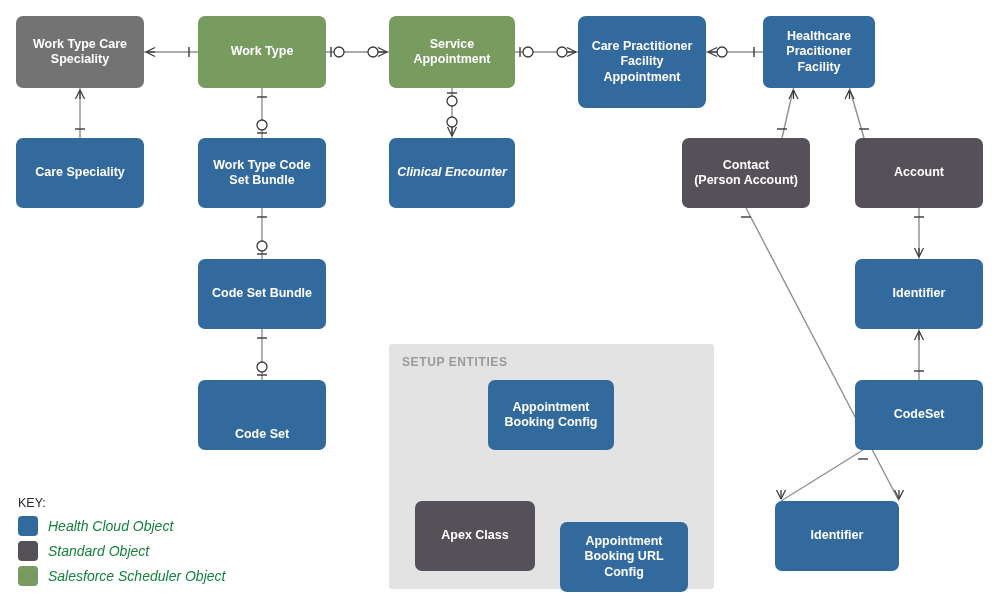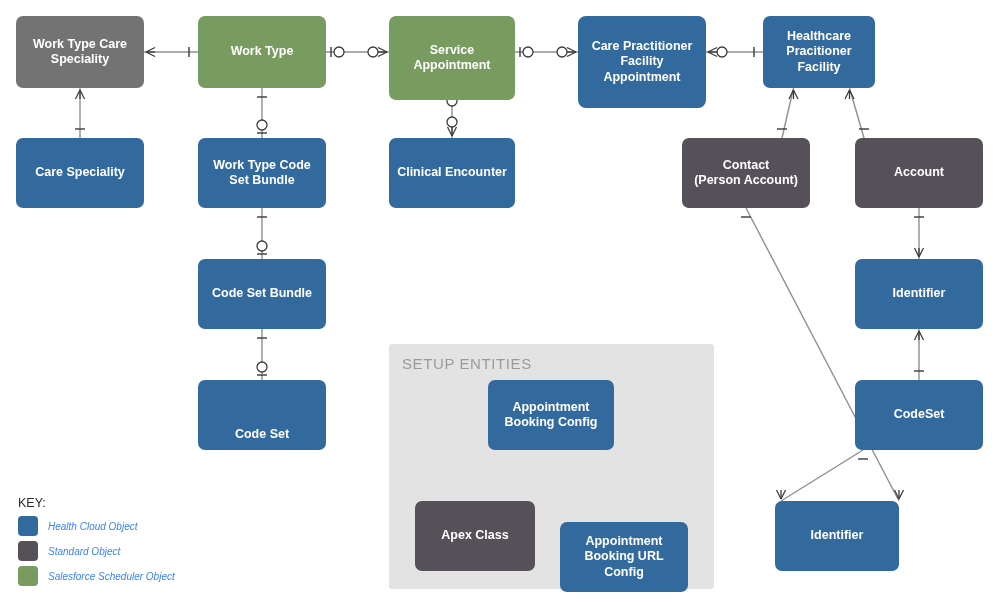--- a/index.html
+++ b/index.html
@@ -25,22 +25,22 @@
     height: 605px;
     pointer-events: none;
   }
   .group-box {
     position: absolute;
     background: #e3e3e3;
     border-radius: 3px;
   }
   .group-title {
     position: absolute;
-    font-size: 15px;
-    font-weight: normal;
+    font-size: 12px;
+    font-weight: bold;
     letter-spacing: 0.6px;
     color: #9a9a9a;
   }
   .node {
     position: absolute;
     border-radius: 7px;
     display: flex;
     align-items: center;
     justify-content: center;
     text-align: center;
@@ -71,23 +71,23 @@
     margin-bottom: 5px;
   }
   .legend-swatch {
     width: 20px;
     height: 20px;
     border-radius: 4px;
     margin-right: 10px;
     flex: none;
   }
   .legend-label {
-    font-size: 10px;
+    font-size: 14px;
     font-style: italic;
-    color: #3b82f6;
+    color: #15803d;
     white-space: nowrap;
   }
 </style>
 </head>
 <body>
 
 <div id="canvas">
 
   <svg id="edges" viewBox="0 0 1000 605" width="1000" height="605">
       <line x1="144" y1="52" x2="198" y2="52" stroke="#8f8f8f" stroke-width="1.4" stroke-linecap="butt"></line>
@@ -185,36 +185,36 @@
       <div class="group-title" style="left: 402px; top: 355px;">SETUP ENTITIES</div>
     </div>
 
   <div id="nodes">
       <div class="node blue" style="left: 16px; top: 16px; width: 128px; height: 72px; background: #737373;">
         <span style="white-space: pre-line;">Work Type Care Speciality</span>
       </div>
       <div class="node green" style="left: 198px; top: 16px; width: 128px; height: 72px; background: rgb(120, 155, 95);">
         <span style="white-space: pre-line;">Work Type</span>
       </div>
-      <div class="node green" style="left: 389px; top: 16px; width: 126px; height: 84px; background: rgb(120, 155, 95);">
+      <div class="node green" style="left: 389px; top: 16px; width: 126px; height: 72px; background: rgb(120, 155, 95);">
         <span style="white-space: pre-line;">Service Appointment</span>
       </div>
       <div class="node blue" style="left: 578px; top: 16px; width: 128px; height: 92px; background: rgb(51, 106, 158); border-radius: 8px;">
         <span style="white-space: pre-line;">Care Practitioner Facility Appointment</span>
       </div>
       <div class="node blue" style="left: 763px; top: 16px; width: 112px; height: 72px; background: rgb(51, 106, 158);">
         <span style="white-space: pre-line;">Healthcare Pracitioner Facility</span>
       </div>
       <div class="node blue" style="left: 16px; top: 138px; width: 128px; height: 70px; background: rgb(51, 106, 158);">
         <span style="white-space: pre-line;">Care Speciality</span>
       </div>
       <div class="node blue" style="left: 198px; top: 138px; width: 128px; height: 70px; background: rgb(51, 106, 158);">
         <span style="white-space: pre-line;">Work Type Code Set Bundle</span>
       </div>
-      <div class="node blue" style="left: 389px; top: 138px; width: 126px; height: 70px; background: rgb(51, 106, 158);">
+      <div class="node blue" style="left: 389px; top: 138px; width: 126px; height: 70px; background: rgb(51, 106, 158); font-style: italic;">
         <span style="white-space: pre-line;">Clinical Encounter</span>
       </div>
       <div class="node gray" style="left: 682px; top: 138px; width: 128px; height: 70px; background: rgb(86, 81, 89);">
         <span style="white-space: pre-line;">Contact
 (Person Account)</span>
       </div>
       <div class="node gray" style="left: 855px; top: 138px; width: 128px; height: 70px; background: rgb(86, 81, 89);">
         <span style="white-space: pre-line;">Account</span>
       </div>
       <div class="node blue" style="left: 198px; top: 259px; width: 128px; height: 70px; background: rgb(51, 106, 158);">

